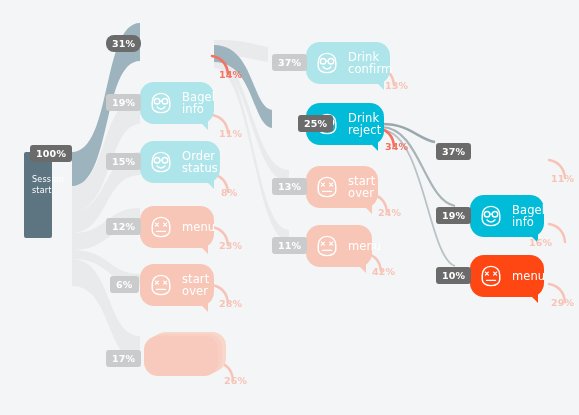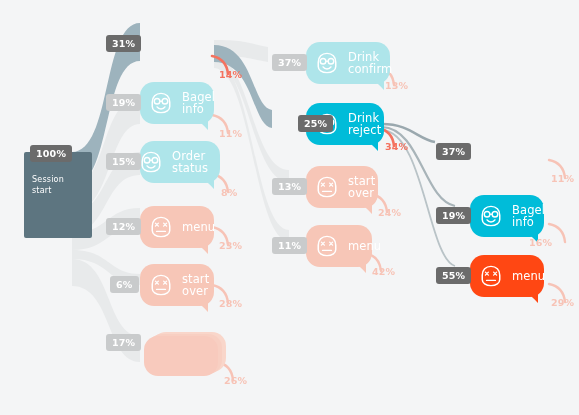--- a/index.html
+++ b/index.html
@@ -100,47 +100,47 @@
       <path d="M378,128 C388,130 393,136 394,146" fill="none" stroke="#f4725f" stroke-width="2.6" stroke-linecap="round"></path>
       <path d="M371,194 C381,196 386,202 387,212" fill="none" stroke="#f7c3b6" stroke-width="2.4" stroke-linecap="round"></path>
       <path d="M365,253 C375,255 380,261 381,271" fill="none" stroke="#f7c3b6" stroke-width="2.4" stroke-linecap="round"></path>
 
       <path d="M549,160 C559,162 564,168 565,178" fill="none" stroke="#f7c3b6" stroke-width="2.4" stroke-linecap="round"></path>
       <path d="M549,224 C559,226 564,232 565,242" fill="none" stroke="#f7c3b6" stroke-width="2.4" stroke-linecap="round"></path>
       <path d="M549,284 C559,286 564,292 565,302" fill="none" stroke="#f7c3b6" stroke-width="2.4" stroke-linecap="round"></path>
     </g>
   </svg>
 
-  <div id="session-start" style="left:24px;top:152px;width:68px;height:86px;background:#5d7580;">
+  <div id="session-start" style="left:24px;top:152px;width:28px;height:86px;background:#5d7580;">
     <div class="lbl">Session
 start</div>
   </div>
   <div class="badge on" style="left:30px;top:145px;">100%</div>
 
-  <div class="badge on" style="left:106px;top:35px;">31%</div>
+  <div class="badge on" style="left:106px;top:35px;border-radius:8px;">31%</div>
   <div class="drop on" style="left:219px;top:69px;">14%</div>
 
   <div class="bubble" style="left:140px;top:82px;width:74px;background:#aee5ea;">
     <svg class="face" viewBox="0 0 32 32">
       <path d="M16 5 C22 5 26 9 26 15 L26 20 C26 24 22 27 16 27 C10 27 6 24 6 20 L6 15 C6 9 10 5 16 5 Z" fill="none" stroke="#fff" stroke-width="1.7"></path>
       <circle cx="11.5" cy="14" r="3.2" fill="none" stroke="#fff" stroke-width="1.6"></circle>
       <circle cx="20.5" cy="14" r="3.2" fill="none" stroke="#fff" stroke-width="1.6"></circle>
       <line x1="14.7" y1="14" x2="17.3" y2="14" stroke="#fff" stroke-width="1.5"></line>
       <path d="M11.5 20.5 C13.5 23.5 18.5 23.5 20.5 20.5" fill="none" stroke="#fff" stroke-width="1.7" stroke-linecap="round"></path>
     </svg>
     <div class="lbl">Bagel
 info</div>
     <svg class="tail" viewBox="0 0 13 11">
         <path d="M0 0 L13 0 L13 11 C10 8 5 2 0 0 Z" fill="#aee5ea"></path>
       </svg>
   </div>
   <div class="badge dim" style="left:106px;top:94px;">19%</div>
   <div class="drop dim" style="left:219px;top:128px;">11%</div>
 
-  <div class="bubble" style="left:140px;top:141px;width:80px;background:#aee5ea;justify-content:flex-end;">
+  <div class="bubble" style="left:140px;top:141px;width:80px;background:#aee5ea;">
     <svg class="face" viewBox="0 0 32 32">
       <path d="M16 5 C22 5 26 9 26 15 L26 20 C26 24 22 27 16 27 C10 27 6 24 6 20 L6 15 C6 9 10 5 16 5 Z" fill="none" stroke="#fff" stroke-width="1.7"></path>
       <circle cx="11.5" cy="14" r="3.2" fill="none" stroke="#fff" stroke-width="1.6"></circle>
       <circle cx="20.5" cy="14" r="3.2" fill="none" stroke="#fff" stroke-width="1.6"></circle>
       <line x1="14.7" y1="14" x2="17.3" y2="14" stroke="#fff" stroke-width="1.5"></line>
       <path d="M11.5 20.5 C13.5 23.5 18.5 23.5 20.5 20.5" fill="none" stroke="#fff" stroke-width="1.7" stroke-linecap="round"></path>
     </svg>
     <div class="lbl">Order
 status</div>
     <svg class="tail" viewBox="0 0 13 11">
@@ -177,21 +177,21 @@
     <svg class="tail" viewBox="0 0 13 11">
         <path d="M0 0 L13 0 L13 11 C10 8 5 2 0 0 Z" fill="#f7c6b7"></path>
       </svg>
   </div>
   <div class="badge dim" style="left:110px;top:276px;">6%</div>
   <div class="drop dim" style="left:219px;top:298px;">28%</div>
 
   <div class="stackline" style="left:152px;top:332px;width:74px;height:40px;background:#f9d6ca;"></div>
   <div class="stackline" style="left:148px;top:334px;width:74px;height:40px;background:#f8cfc2;"></div>
   <div class="stackline" style="left:144px;top:336px;width:74px;height:40px;background:#f8cabd;"></div>
-  <div class="badge dim" style="left:106px;top:334px;">17%</div>
+  <div class="badge dim" style="left:106px;top:350px;">17%</div>
   <div class="drop dim" style="left:224px;top:375px;">26%</div>
 
   <div class="bubble" style="left:306px;top:42px;width:84px;background:#aee5ea;">
     <svg class="face" viewBox="0 0 32 32">
       <path d="M16 5 C22 5 26 9 26 15 L26 20 C26 24 22 27 16 27 C10 27 6 24 6 20 L6 15 C6 9 10 5 16 5 Z" fill="none" stroke="#fff" stroke-width="1.7"></path>
       <circle cx="11.5" cy="14" r="3.2" fill="none" stroke="#fff" stroke-width="1.6"></circle>
       <circle cx="20.5" cy="14" r="3.2" fill="none" stroke="#fff" stroke-width="1.6"></circle>
       <line x1="14.7" y1="14" x2="17.3" y2="14" stroke="#fff" stroke-width="1.5"></line>
       <path d="M11.5 20.5 C13.5 23.5 18.5 23.5 20.5 20.5" fill="none" stroke="#fff" stroke-width="1.7" stroke-linecap="round"></path>
     </svg>
@@ -277,16 +277,16 @@
       <path d="M16 5 C22 5 26 9 26 15 L26 20 C26 24 22 27 16 27 C10 27 6 24 6 20 L6 15 C6 9 10 5 16 5 Z" fill="none" stroke="#fff" stroke-width="1.7"></path>
       <path d="M9.6 11.6 L13 15 M13 11.6 L9.6 15" stroke="#fff" stroke-width="1.5" stroke-linecap="round"></path>
       <path d="M19 11.6 L22.4 15 M22.4 11.6 L19 15" stroke="#fff" stroke-width="1.5" stroke-linecap="round"></path>
       <line x1="11" y1="21" x2="21" y2="21" stroke="#fff" stroke-width="1.7" stroke-linecap="round"></line>
     </svg>
     <div class="lbl">menu</div>
     <svg class="tail" viewBox="0 0 13 11">
         <path d="M0 0 L13 0 L13 11 C10 8 5 2 0 0 Z" fill="#ff4713"></path>
       </svg>
   </div>
-  <div class="badge on" style="left:436px;top:267px;">55%</div>
+  <div class="badge on" style="left:436px;top:267px;">10%</div>
   <div class="drop dim" style="left:551px;top:297px;text-align:right;">29%</div>
 
 </div>
 
 </body></html>

